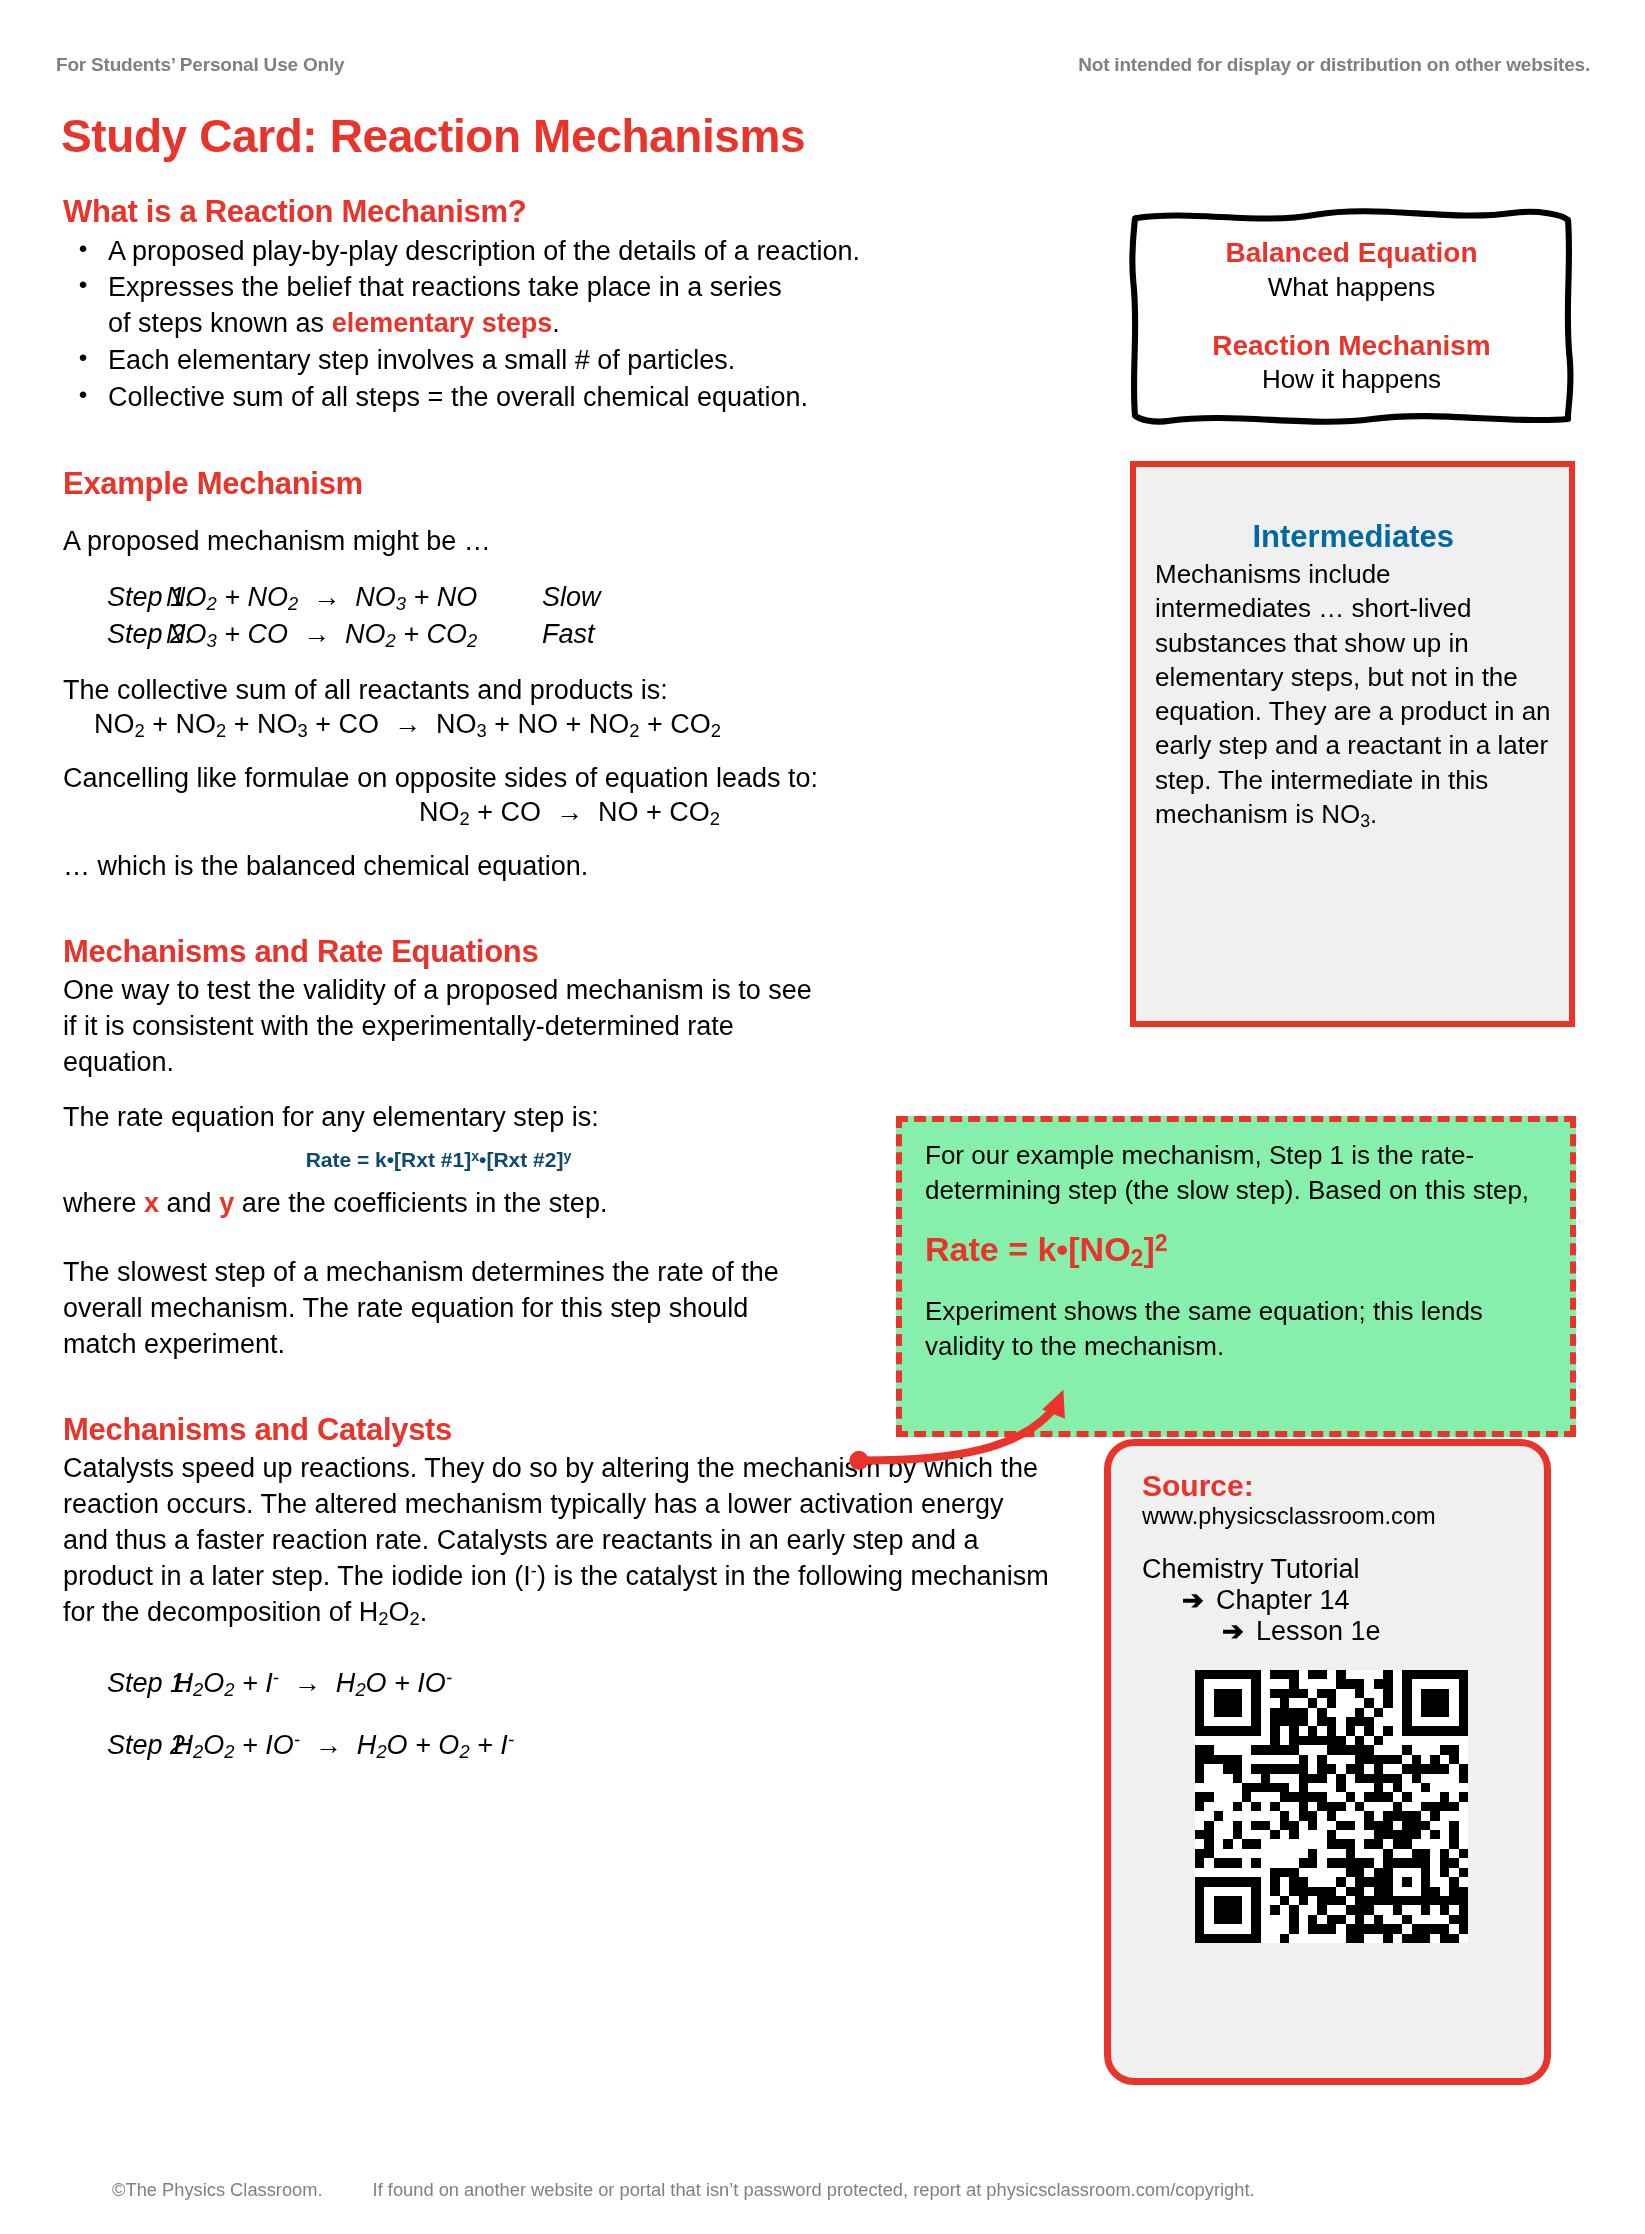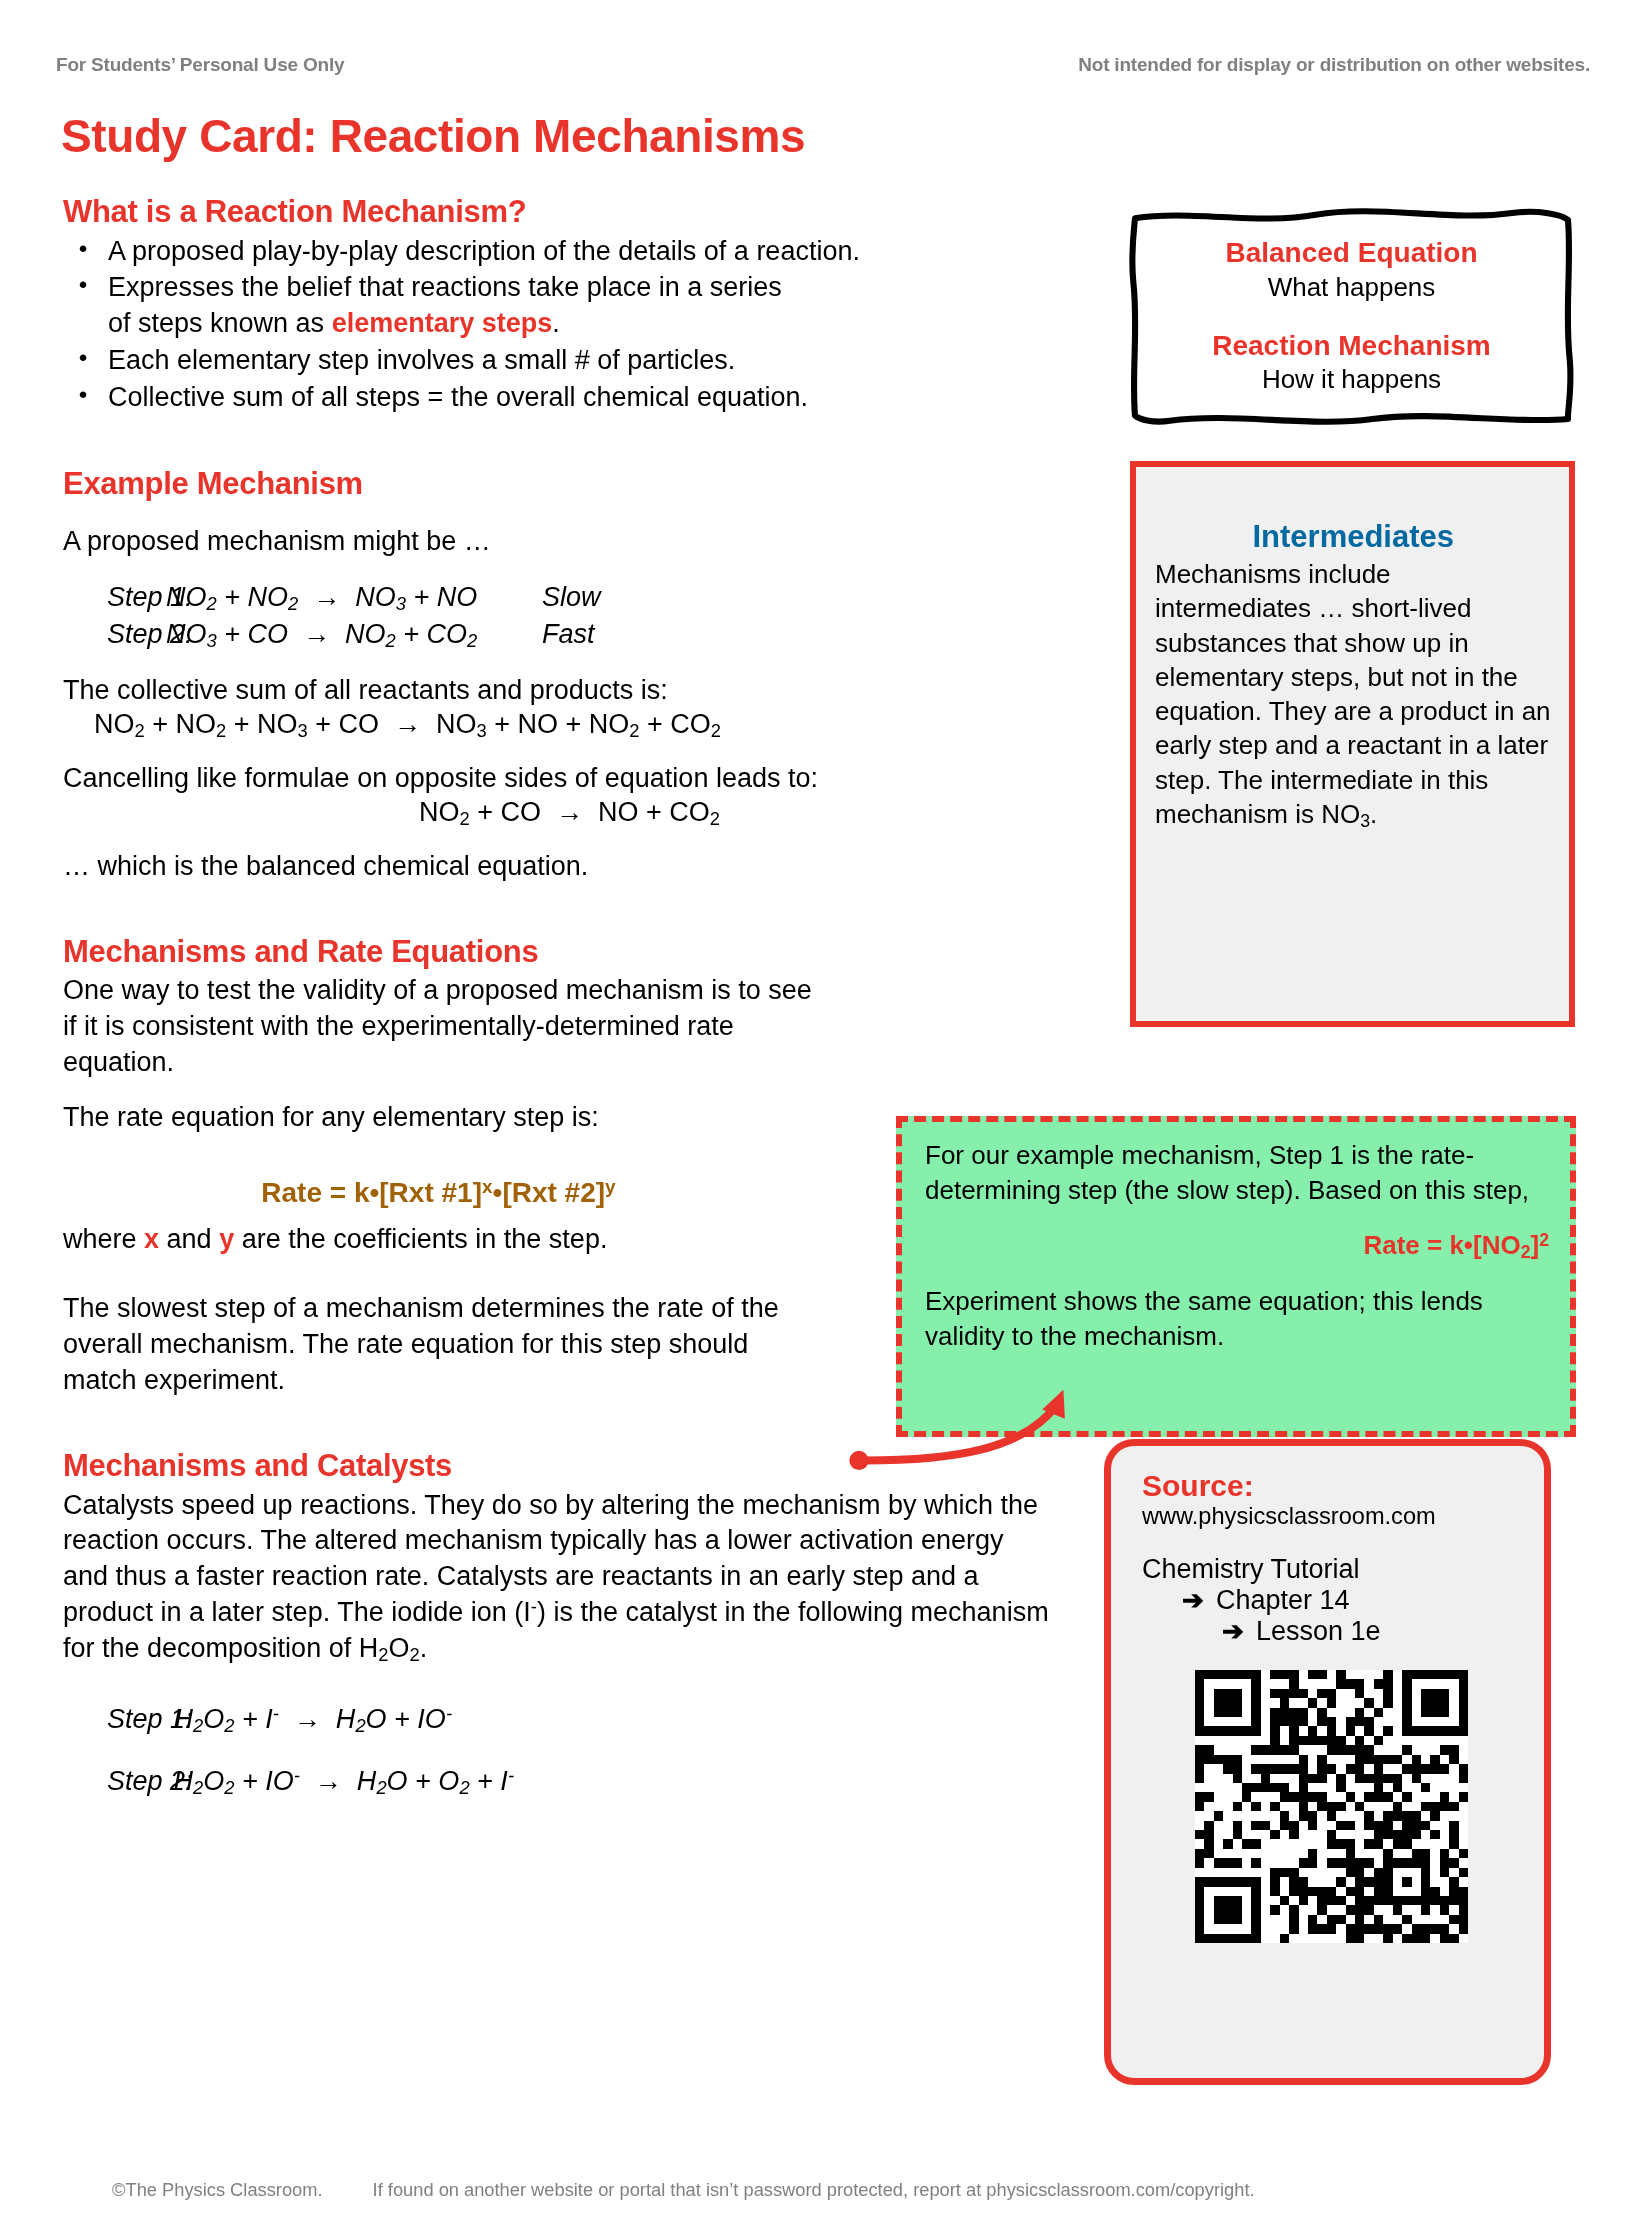--- a/index.html
+++ b/index.html
@@ -107,24 +107,23 @@
     padding-left: 44px;
   }
   .steprow .eqn { width: 376px; font-style: italic; }
   .steprow .spd { font-style: italic; }
 
   .centered { text-align: center; font-size: 27px; color:#000; }
   .indent-eq { padding-left: 31px; font-size: 27px; color: #000; white-space: nowrap; }
 
   .rate-eq {
     text-align: center;
-    color: #a16207;
+    color: #0c4a6e;
     font-weight: bold;
-    font-size: 28px;
-    margin-top: 28px;
+    font-size: 21px;
   }
 
   
   
   .box-balanced {
     position: absolute;
     top: 206px; left: 1128px;
     width: 447px; height: 220px;
     background: #fff;
   }
@@ -184,24 +183,24 @@
   .box-dashed {
     position: absolute;
     top: 1116px; left: 896px;
     width: 680px; height: 321px;
     border: 6.1px dashed #e8342a;
     background: #86efac;
     padding: 15.7px 21px 8.7px 23px;
   }
   .bd-body { font-size: 26px; line-height: 1.34; color: #000; }
   .bd-rate {
-    text-align: right;
+    text-align: left;
     color: #e8342a;
     font-weight: bold;
-    font-size: 26px;
+    font-size: 34px;
     margin: 23px 0 21px 0;
   }
 
   
   .arrow-svg {
     position: absolute;
     top: 1380px; left: 838px;
     width: 297px; height: 105px;
   }
 

